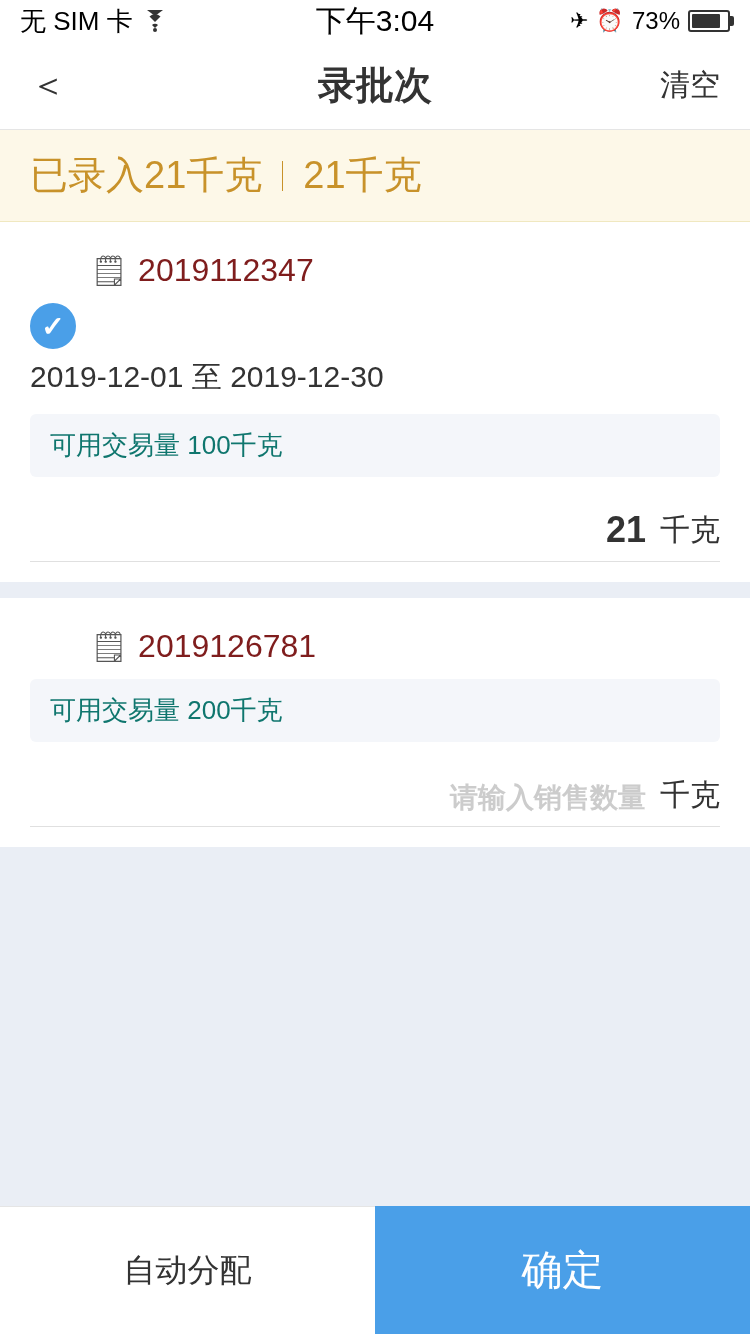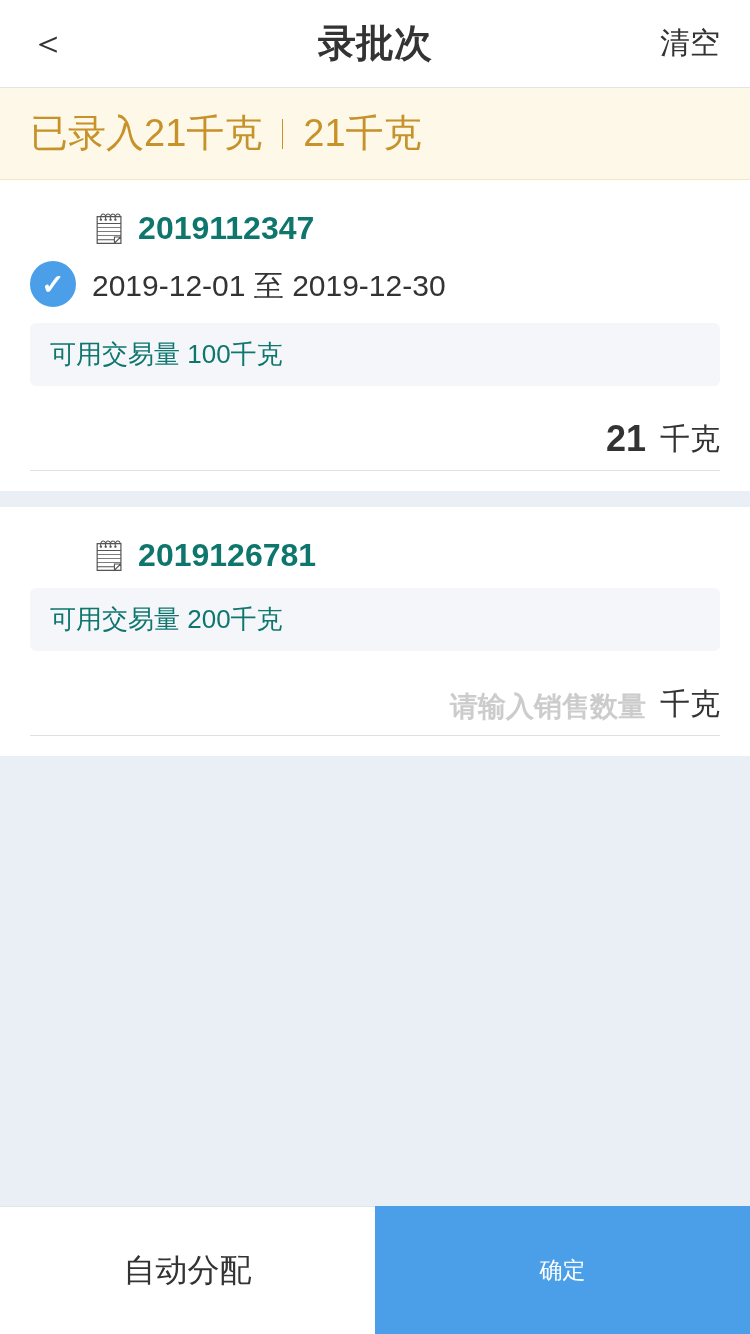--- a/index.html
+++ b/index.html
@@ -136,29 +136,30 @@
       gap: 10px;
       margin-bottom: 14px;
       padding-left: 60px;
     }
     .batch-icon {
       color: #555;
       font-size: 30px;
     }
     .batch-id {
       font-size: 32px;
-      color: #0f766e;
-      font-weight: 700;
+      color: #7f1d1d;
+      font-weight: 400;
     }
 
     .batch-row {
       display: flex;
-      align-items: flex-end;
-      gap: 16px;
+      align-items: flex-start;
+      gap: 8px;
       margin-bottom: 16px;
+      flex-direction: column;
     }
     .batch-radio {
       width: 46px;
       height: 46px;
       border-radius: 50%;
       border: 2px solid #ccc;
       display: flex;
       align-items: center;
       justify-content: center;
       flex-shrink: 0;
@@ -252,36 +253,56 @@
       color: #333;
       border-top: 1px solid #e5e5e5;
       cursor: pointer;
     }
     .footer-confirm {
       flex: 1;
       background: #4a9fe8;
       display: flex;
       align-items: center;
       justify-content: center;
-      font-size: 23px;
+      font-size: 41px;
       color: #fff;
       cursor: pointer;
     }
 
     .page-wrapper {
       display: flex;
       flex-direction: column;
       min-height: 1334px;
     }
   </style>
 </head>
 <body>
 
 <div class="page-wrapper">
 
+  <div class="status-bar">
+    <div class="status-bar-left">
+      <span>无 SIM 卡</span>
+      <svg width="28" height="22" viewBox="0 0 28 22">
+        <path d="M14 18l3-3a4.2 4.2 0 00-6 0l3 3z" fill="#333"></path>
+        <path d="M14 12l5.5-5.5a8 8 0 00-11 0L14 12z" fill="#333"></path>
+        <path d="M14 6L22 0a13 13 0 00-16 0L14 6z" fill="#333"></path>
+        <circle cx="14" cy="20" r="2" fill="#333"></circle>
+      </svg>
+    </div>
+    <div class="status-bar-center">下午3:04</div>
+    <div class="status-bar-right">
+      <span style="font-size:22px;">✈</span>
+      <span style="font-size:22px;">⏰</span>
+      <span>73%</span>
+      <div class="battery-icon">
+        <div class="battery-fill"></div>
+      </div>
+    </div>
+  </div>
 
   <div class="nav-bar">
     <span class="nav-back">＜</span>
     <span class="nav-title">录批次</span>
     <span class="nav-clear">清空</span>
   </div>
 
   <div class="info-banner">
     <span class="info-banner-text">已录入21千克</span>
     <div class="info-banner-divider"></div>

